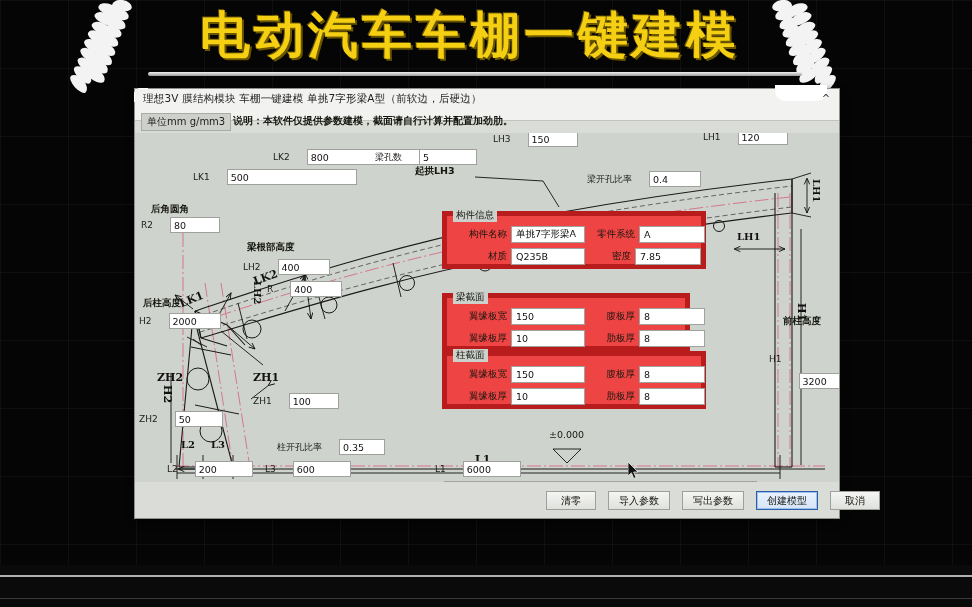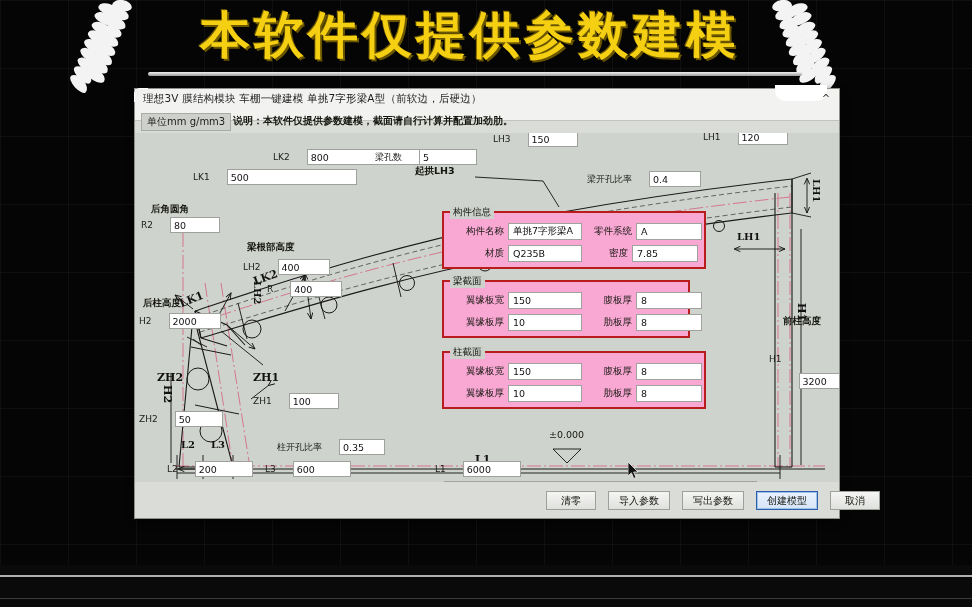--- a/index.html
+++ b/index.html
@@ -126,22 +126,22 @@
     font-weight: bold;
   }
   .dimtext {
     position: absolute; font-size: 11px; color: #111; font-weight: bold;
     font-family: "DejaVu Serif", serif; white-space: nowrap;
   }
   .dimtext.vert { writing-mode: vertical-rl; }
 
   
   .group {
-    position: absolute; background: #f9a8d4;
-    border: 2px solid #b91c1c;
+    position: absolute; background: #ef4444;
+    border: 5px solid #b91c1c;
   }
   .group > .gtitle {
     position: absolute; left: 6px; top: -7px; padding: 0 3px;
     background: #cdd1cb; font-size: 9.5px; color: #14150f; white-space: nowrap;
   }
   .grow { position: absolute; display: flex; align-items: center; }
   .grow .glbl {
     font-size: 9.5px; color: #16170f; text-align: right; white-space: nowrap;
     margin-right: 4px;
   }
@@ -214,21 +214,21 @@
         <div class="leaf" style="left: 15px; top: 35px; transform: rotate(-19deg); width: 20px;"></div>
         <div class="leaf" style="left: 27.25px; top: 31.75px; transform: rotate(-31.75deg);"></div>
         <div class="leaf" style="left: 11.75px; top: 26.25px; transform: rotate(-16.25deg); width: 20px;"></div>
         <div class="leaf" style="left: 23.5px; top: 22.5px; transform: rotate(-28.5deg);"></div>
         <div class="leaf" style="left: 8.5px; top: 17.5px; transform: rotate(-13.5deg); width: 20px;"></div>
         <div class="leaf" style="left: 19.75px; top: 13.25px; transform: rotate(-25.25deg);"></div>
         <div class="leaf" style="left: 5.25px; top: 8.75px; transform: rotate(-10.75deg); width: 20px;"></div>
         <div class="leaf" style="left: 16px; top: 4px; transform: rotate(-22deg);"></div>
         <div class="leaf" style="left: 2px; top: 0px; transform: rotate(-8deg); width: 20px;"></div>
       </div>
-    <div class="banner-title">本软件仅提供参数建模</div>
+    <div class="banner-title">电动汽车车棚一键建模</div>
     <div class="banner-rule"></div>
   </div>
 
   <div class="app-window">
     <div class="corner-fold"></div>
 
     <div class="title-row">
       <div class="title-text">理想3V  膜结构模块  车棚一键建模  单挑7字形梁A型（前软边，后硬边）</div>
       <div class="notch"></div>
       <div class="chevron-btn">^</div>
@@ -468,21 +468,21 @@
         <div class="grow" style="left:8px; top:32px;">
           <span class="glbl" style="width:52px;">材质</span>
           <input style="width: 74px;" value="Q235B">
         </div>
         <div class="grow" style="left:136px; top:32px;">
           <span class="glbl" style="width:48px;">密度</span>
           <input style="width: 66px;" value="7.85">
         </div>
       </div>
 
-      <div class="group" style="left:307px; top:147px; width:248px; height:58px;">
+      <div class="group" style="left:307px; top:160px; width:248px; height:58px;">
         <span class="gtitle">梁截面</span>
         <div class="grow" style="left:8px; top:10px;">
           <span class="glbl" style="width:52px;">翼缘板宽</span>
           <input style="width: 74px;" value="150">
         </div>
         <div class="grow" style="left:140px; top:10px;">
           <span class="glbl" style="width:48px;">腹板厚</span>
           <input style="width: 66px;" value="8">
         </div>
         <div class="grow" style="left:8px; top:32px;">

